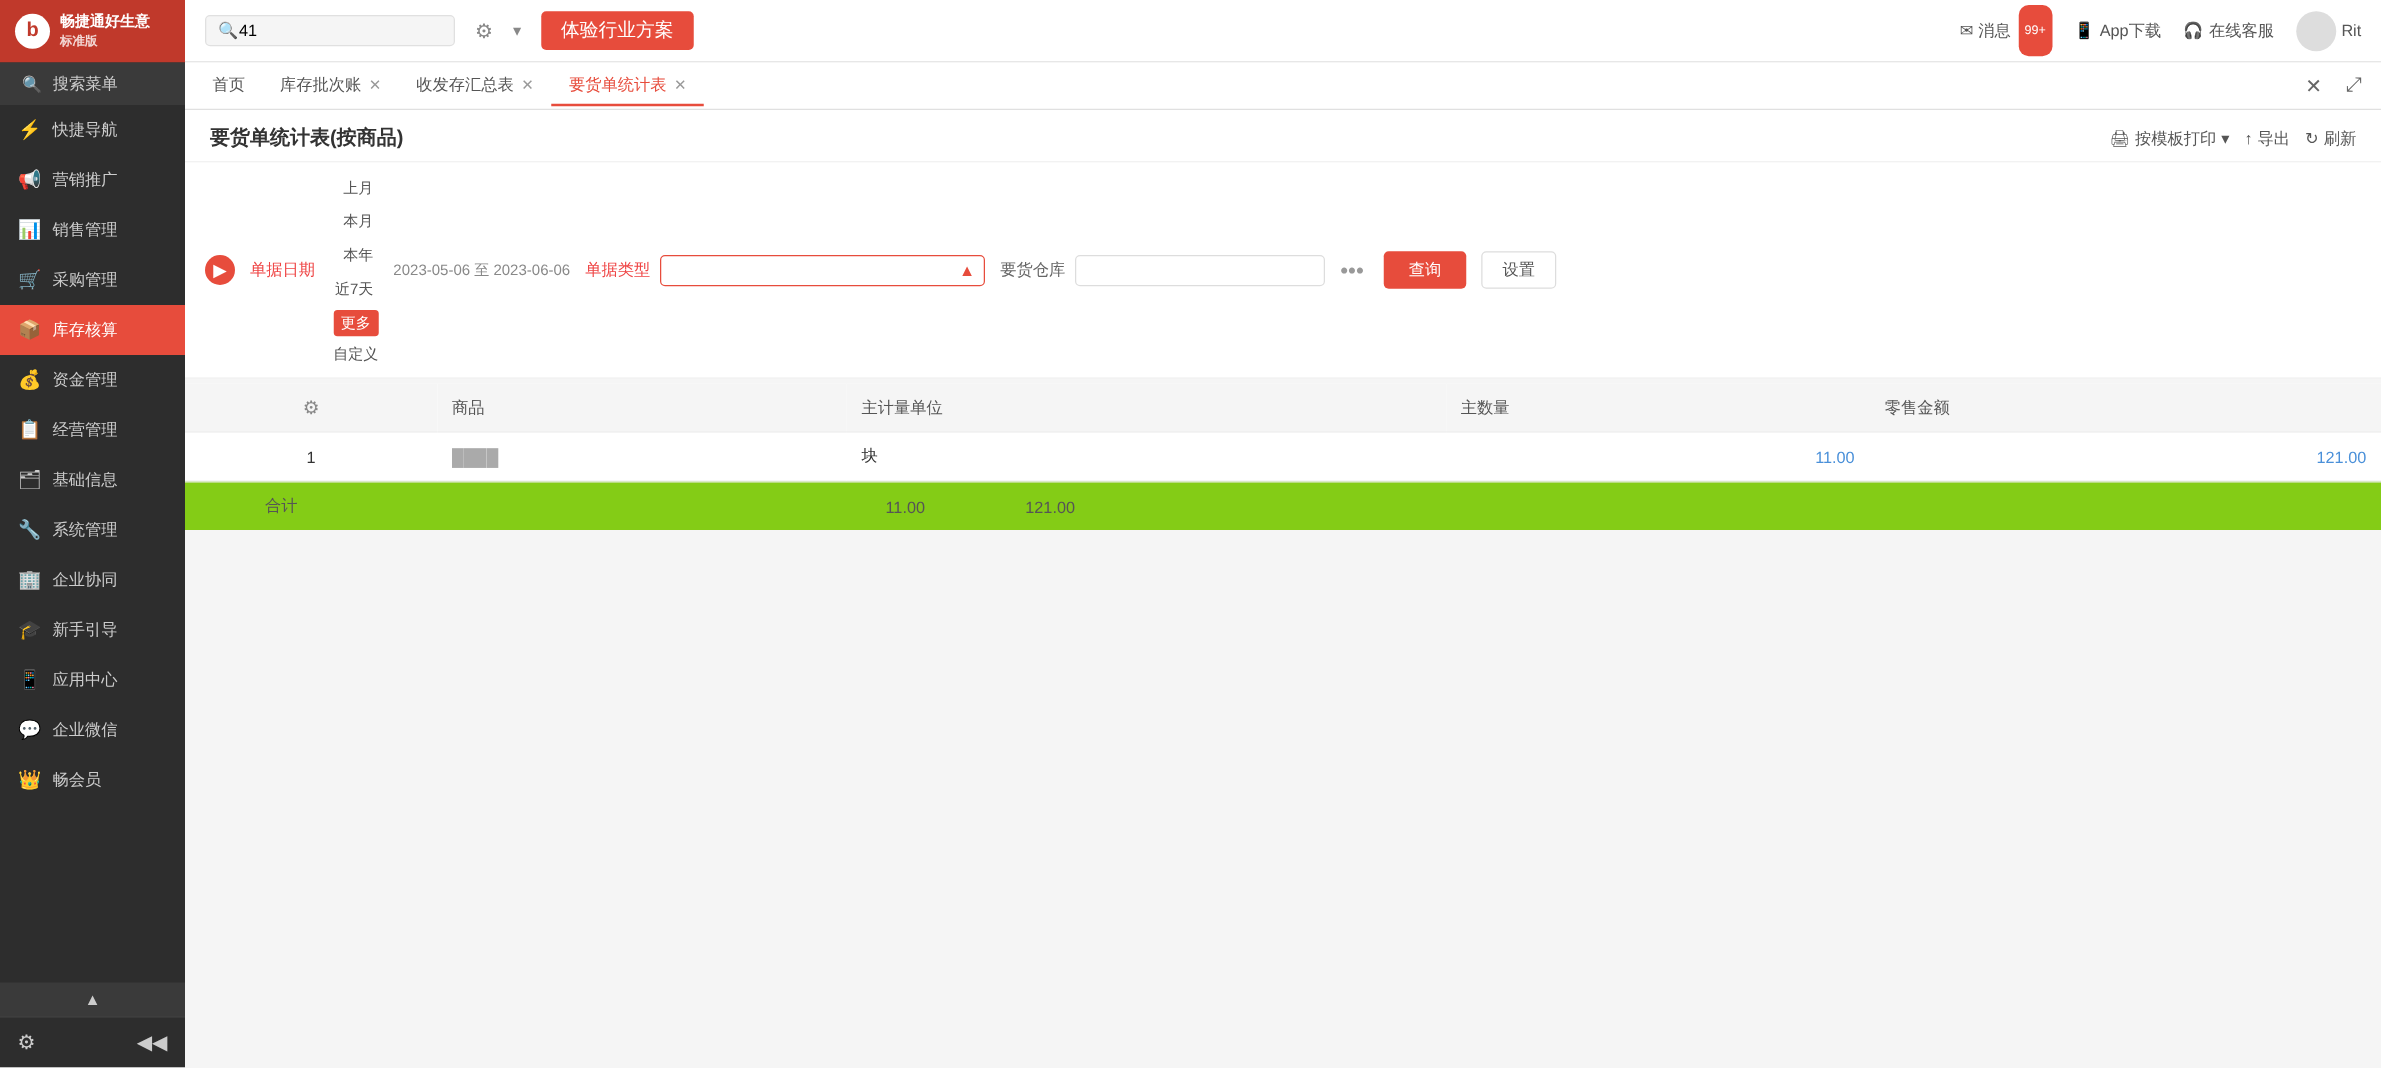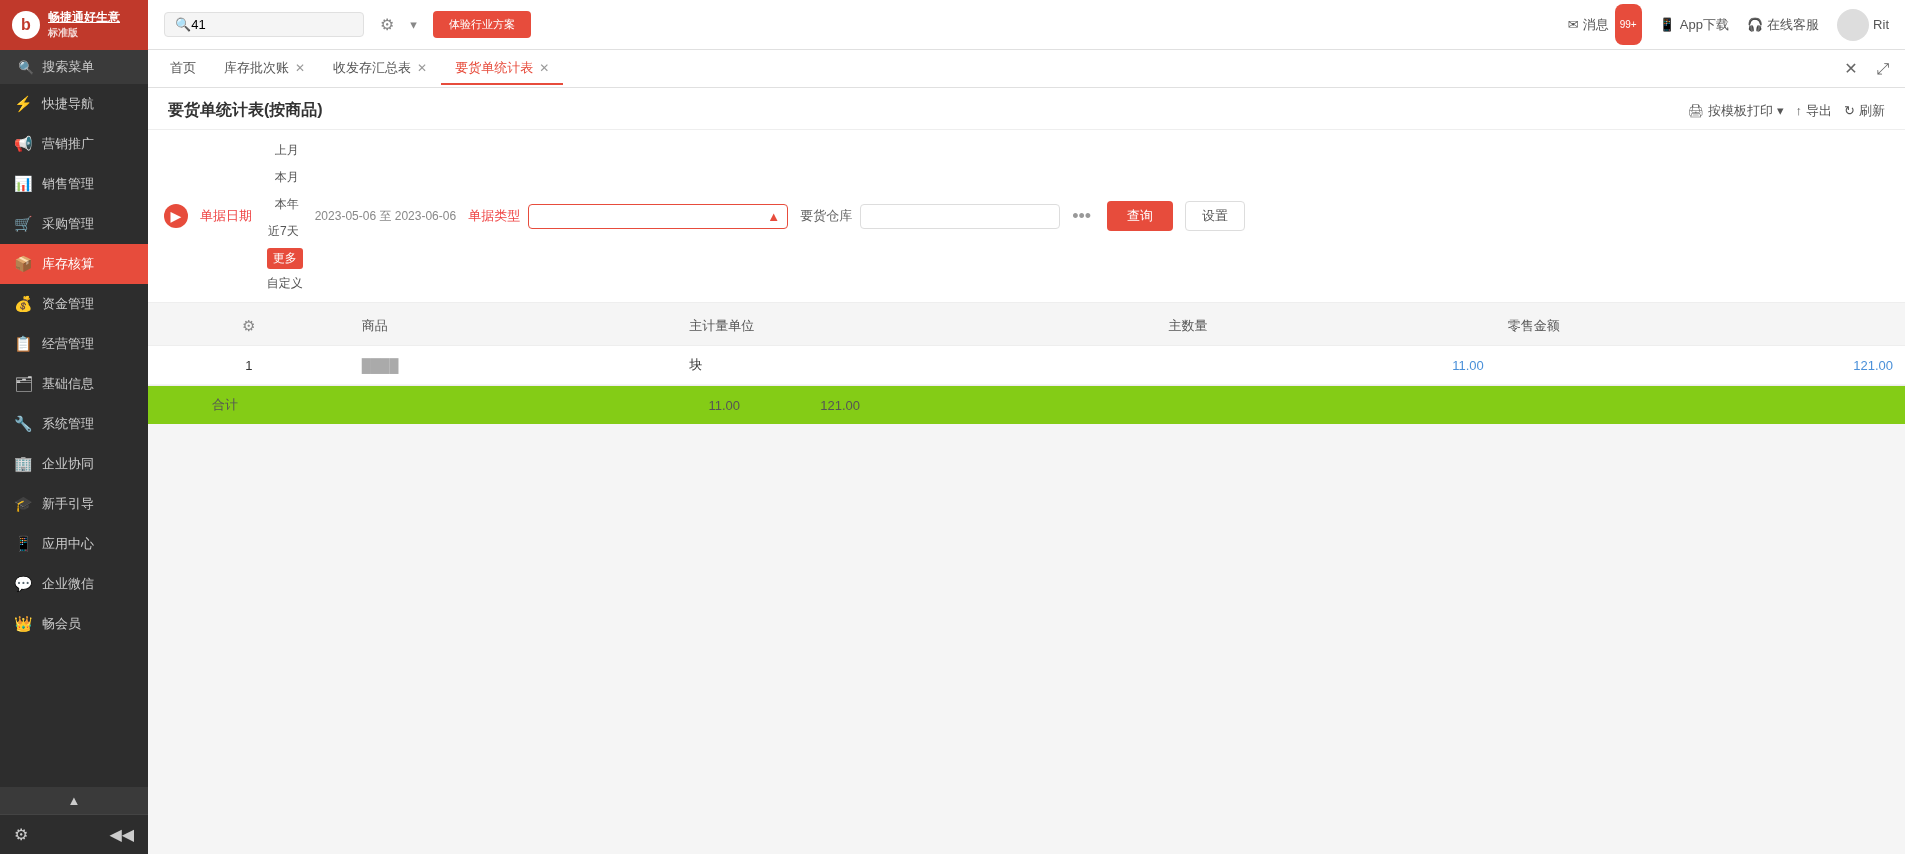--- a/index.html
+++ b/index.html
@@ -31,21 +31,21 @@
       background: #fff;
       border-radius: 50%;
       display: flex;
       align-items: center;
       justify-content: center;
       margin-right: 8px;
       color: #c0392b;
       font-size: 16px;
       font-weight: bold;
     }
-    .sidebar-logo .logo-text { font-size: 12px; line-height: 1.3; text-decoration: underline; }
+    .sidebar-logo .logo-text { font-size: 12px; line-height: 1.3; }
     .sidebar-logo .logo-sub { font-size: 10px; opacity: 0.8; }
 
     .sidebar-search {
       display: flex;
       align-items: center;
       padding: 8px 10px;
       background: #3a3a3a;
       color: #ccc;
       cursor: pointer;
       font-size: 13px;
@@ -135,21 +135,21 @@
       font-size: 13px;
       width: 140px;
     }
 
     .trial-btn {
       background: #e74c3c;
       color: #fff;
       border: none;
       border-radius: 4px;
       padding: 6px 16px;
-      font-size: 11px;
+      font-size: 15px;
       cursor: pointer;
       white-space: nowrap;
     }
 
     .top-header-right {
       display: flex;
       align-items: center;
       gap: 18px;
       color: #555;
       font-size: 13px;

